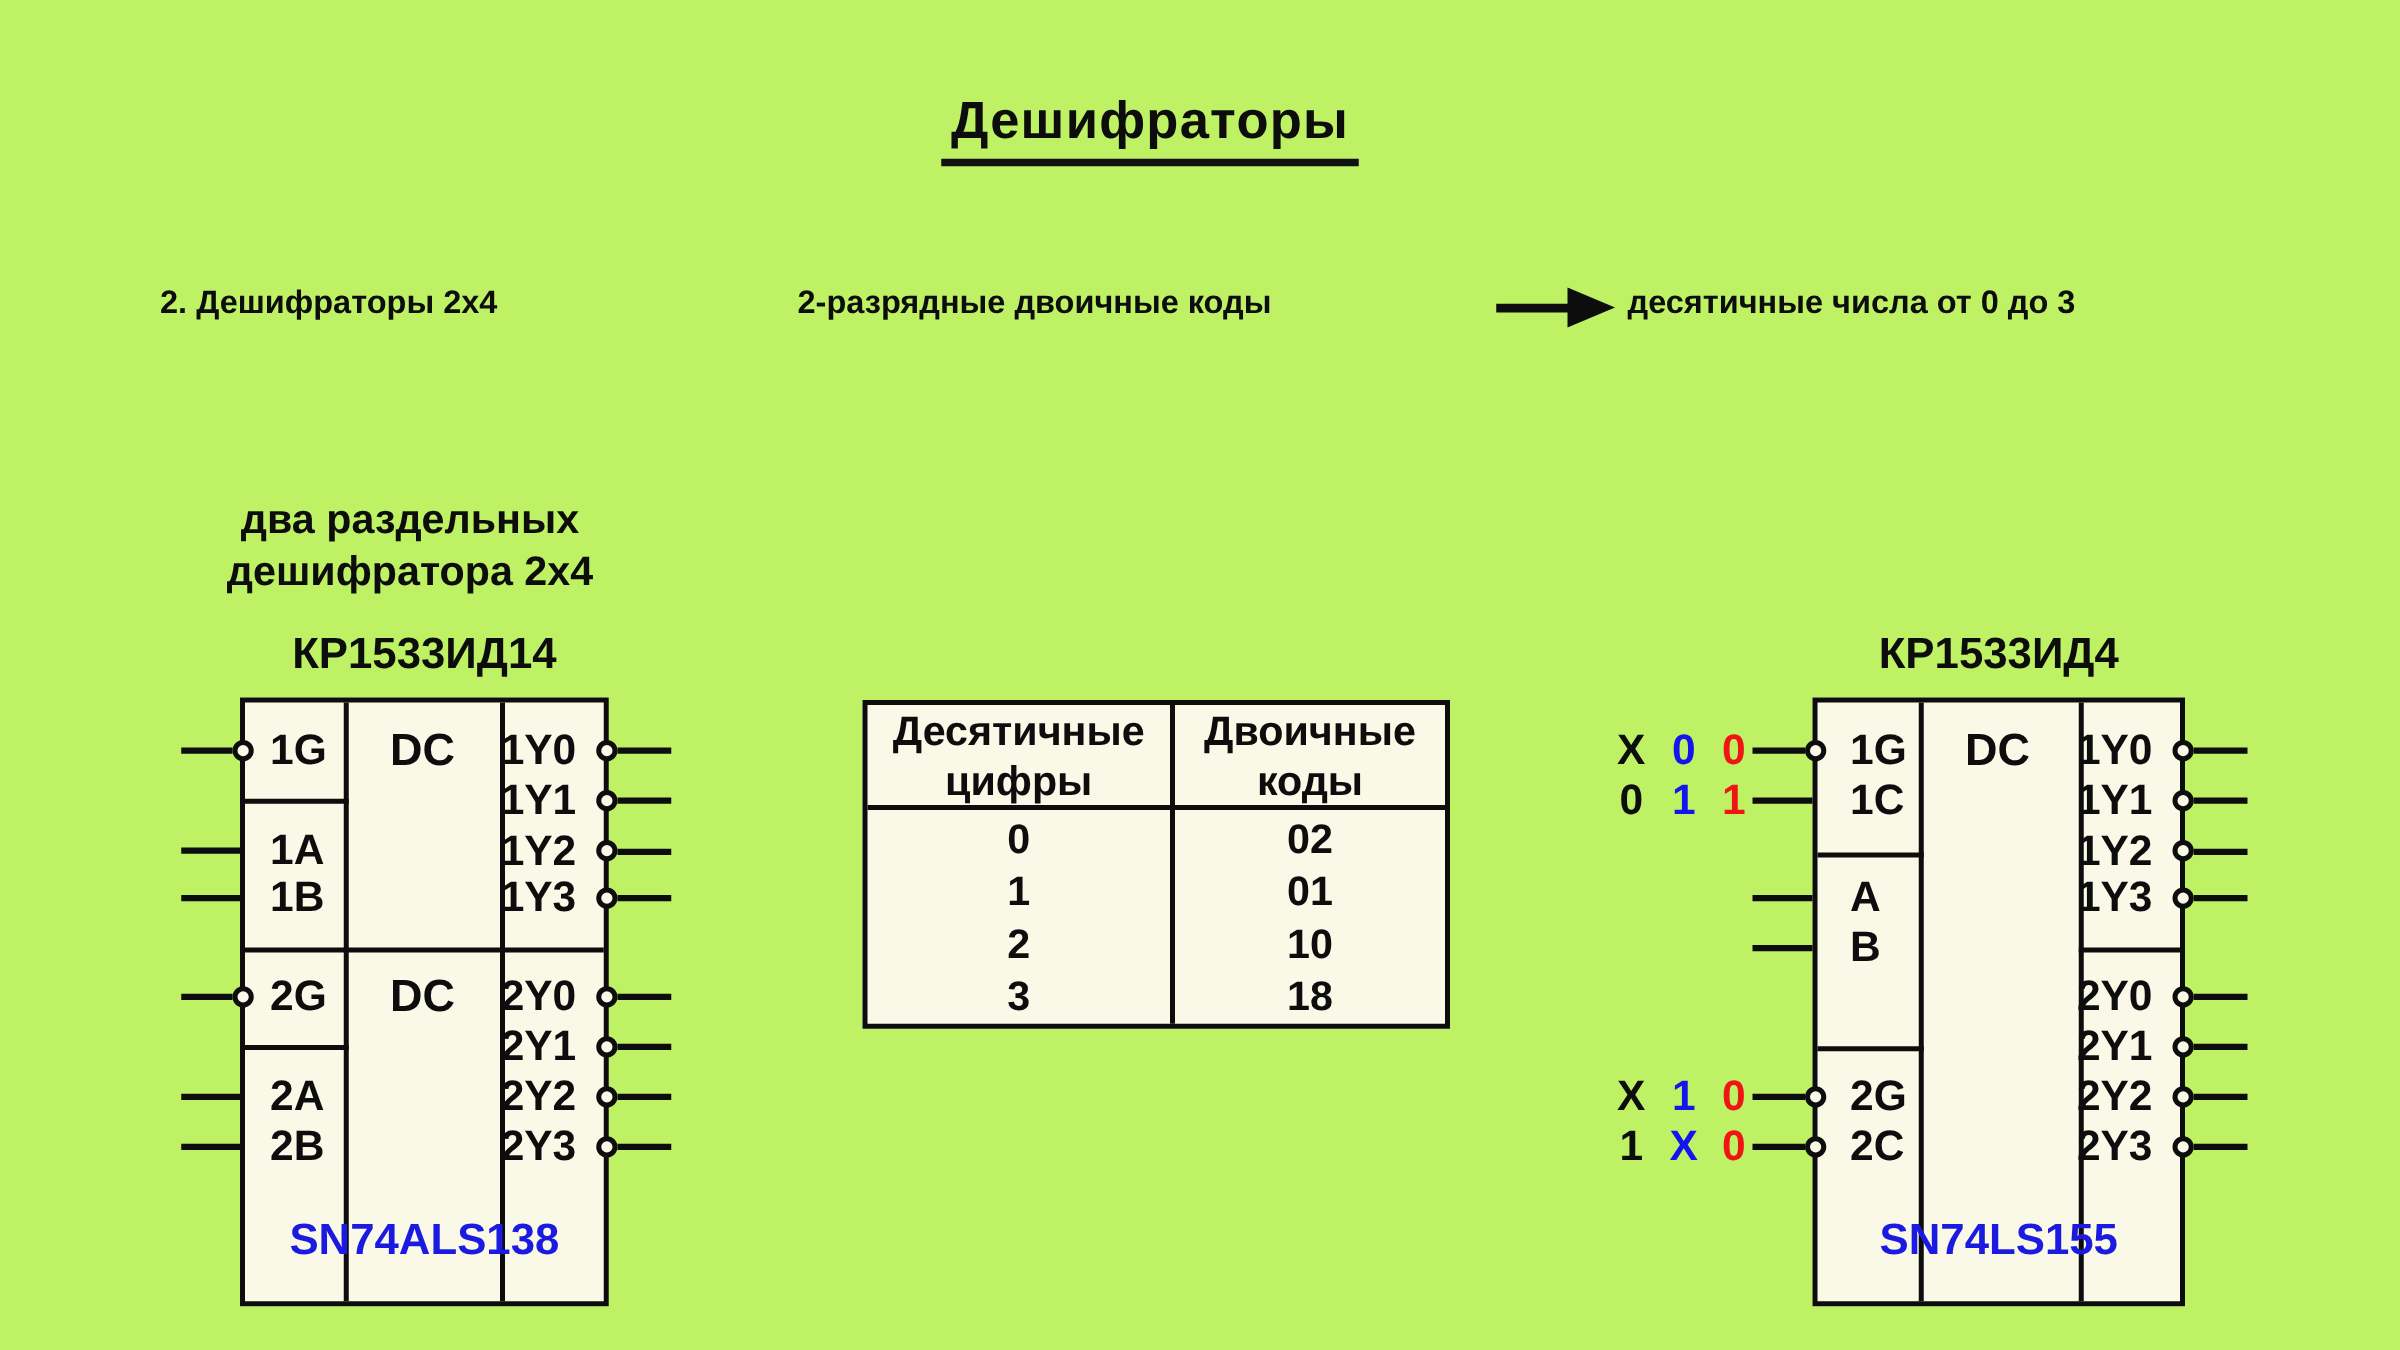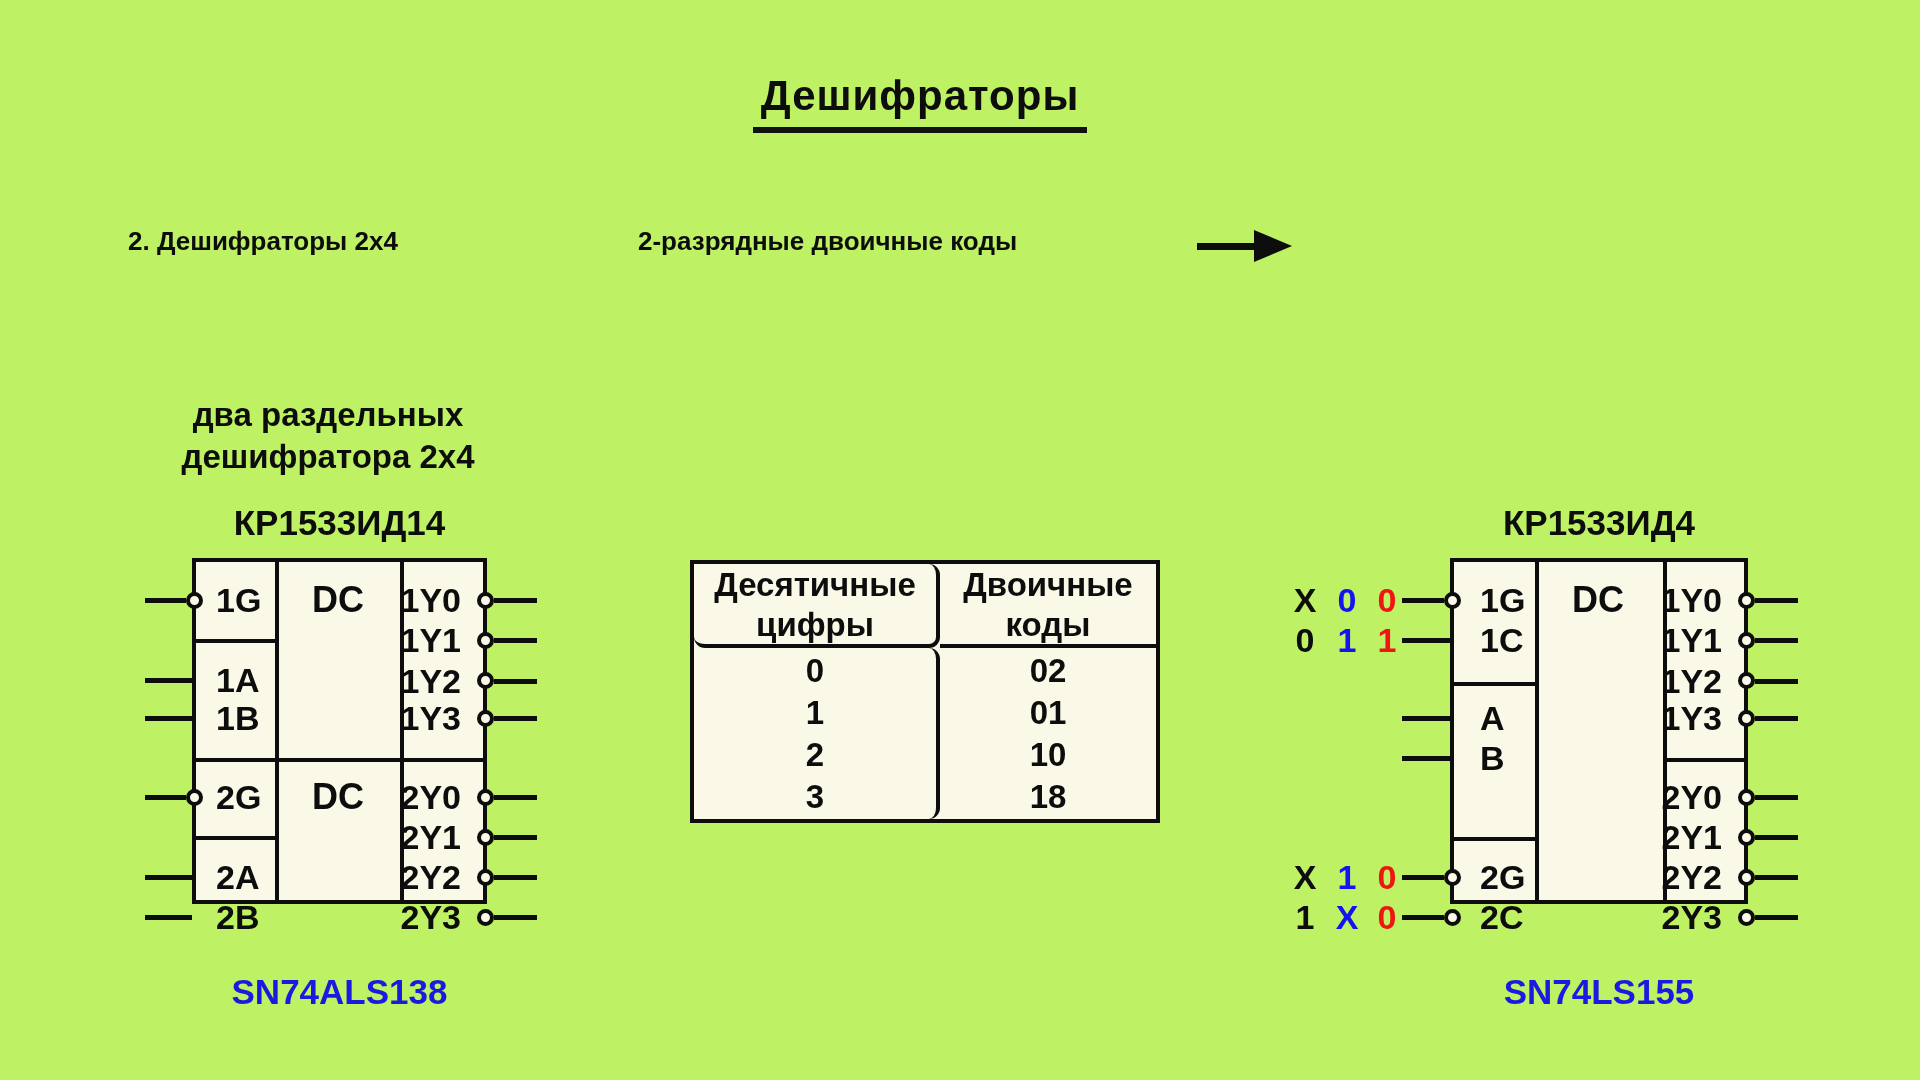--- a/index.html
+++ b/index.html
@@ -18,38 +18,38 @@
   .arrow-shaft{position:absolute;left:1197px;top:243px;width:60px;height:7px;background:#0d0d0d;}
   .arrow-head{position:absolute;left:1254px;top:230px;width:0;height:0;
     border-top:16px solid transparent;border-bottom:16px solid transparent;
     border-left:38px solid #0d0d0d;}
   
   .cap{position:absolute;top:370px;width:400px;text-align:center;font-size:33px;line-height:42px;margin-top:24px;}
   .cap span{display:block;}
   .part{position:absolute;top:503px;font-size:35px;text-align:center;}
   .analog{position:absolute;top:972px;font-size:35px;text-align:center;color:#1a1ae0;}
   
-  .chip{position:absolute;top:558px;height:346px;border:4px solid #0d0d0d;box-sizing:border-box;background:#faf8e7;}
+  .chip{position:absolute;top:558px;height:487px;border:4px solid #0d0d0d;box-sizing:border-box;background:#faf8e7;}
   .vline{position:absolute;top:0;bottom:0;width:4px;background:#0d0d0d;}
   .hline{position:absolute;height:4px;background:#0d0d0d;}
   .pin-label{position:absolute;height:42px;line-height:42px;font-size:34px;white-space:nowrap;}
   .in-label{left:20px;}
   .in-label2{left:26px;}
   .out-label{right:22px;text-align:right;}
   .dc{position:absolute;height:42px;line-height:42px;font-size:36px;text-align:left;padding-left:33px;}
   
   .wire{position:absolute;height:5px;background:#0d0d0d;}
   .bub{position:absolute;width:17px;height:17px;border:4px solid #0d0d0d;border-radius:50%;
        box-sizing:border-box;background:#faf8e7;}
   
   .ttable{position:absolute;left:690px;top:560px;width:470px;height:263px;
           border:4px solid #0d0d0d;box-sizing:border-box;background:#faf8e7;
           display:grid;grid-template-columns:246px 216px;grid-template-rows:84px 171px;}
   .tcell{box-sizing:border-box;text-align:center;}
-  .tcell.c1{border-right:4px solid #0d0d0d;border-radius:11px;}
+  .tcell.c1{border-right:4px solid #0d0d0d;}
   .tcell.hdr{border-bottom:4px solid #0d0d0d;font-size:33px;line-height:40px;padding-top:1px;}
   .tcell.bdy{font-size:33px;line-height:42px;padding-top:2px;}
   .tcell span{display:block;}
   
   .sig{position:absolute;width:34px;height:42px;line-height:42px;font-size:34px;text-align:center;color:#0d0d0d;}
   .sig[data-color="blue"]{color:#1414f0;}
   .sig[data-color="red"]{color:#f01414;}
 </style>
 </head>
 <body>
@@ -57,20 +57,21 @@
 <div class="canvas">
 
   <div class="title-wrap">
     <span class="title">Дешифраторы</span>
   </div>
 
   <div class="htext" style="left:128px;">2. Дешифраторы 2x4</div>
   <div class="htext" style="left:638px;">2-разрядные двоичные коды</div>
   <div class="arrow-shaft"></div>
   <div class="arrow-head"></div>
+  <div class="htext" style="left:1302px;">десятичные числа от 0 до 3</div>
 
   <div class="cap" style="left:128px;">
     <span>два раздельных</span>
     <span>дешифратора 2x4</span>
   </div>
   <div class="cap" style="left:1400px;">
   </div>
 
   <div class="part" style="left:192px;width:295px;">КР1533ИД14</div>
   <div class="part" style="left:1450px;width:298px;">КР1533ИД4</div>

